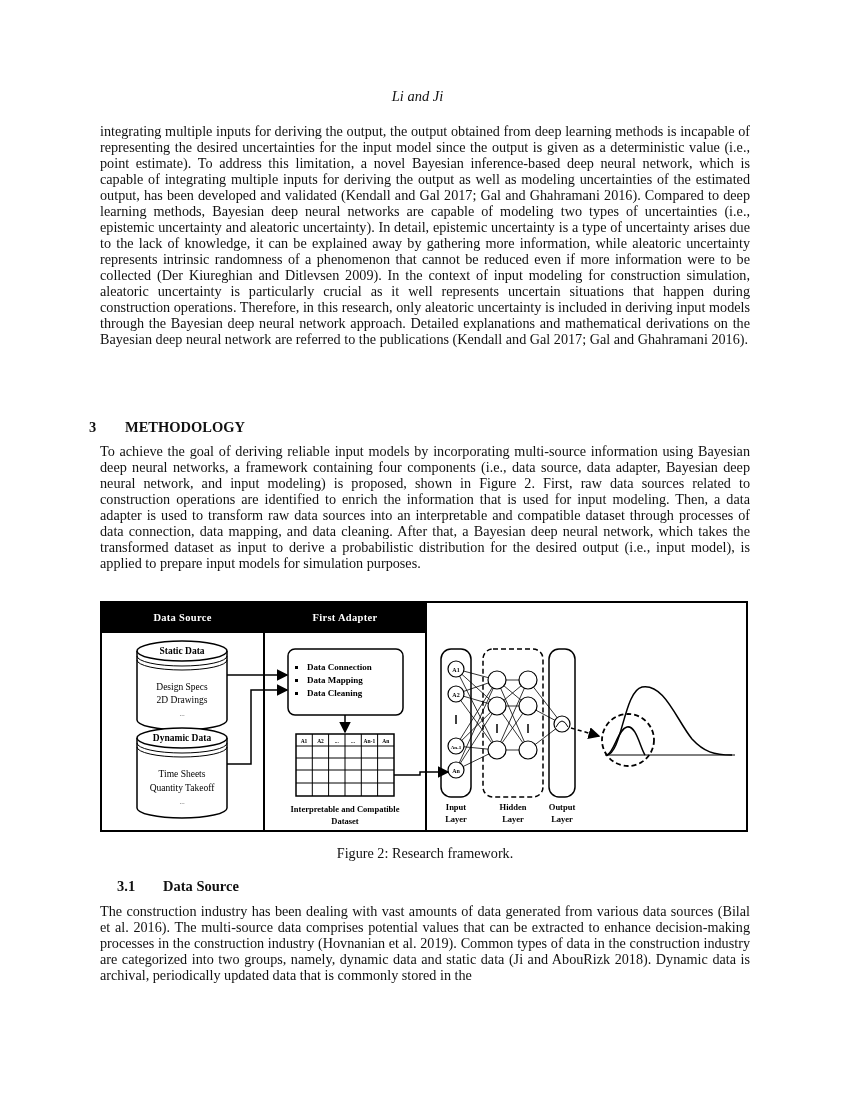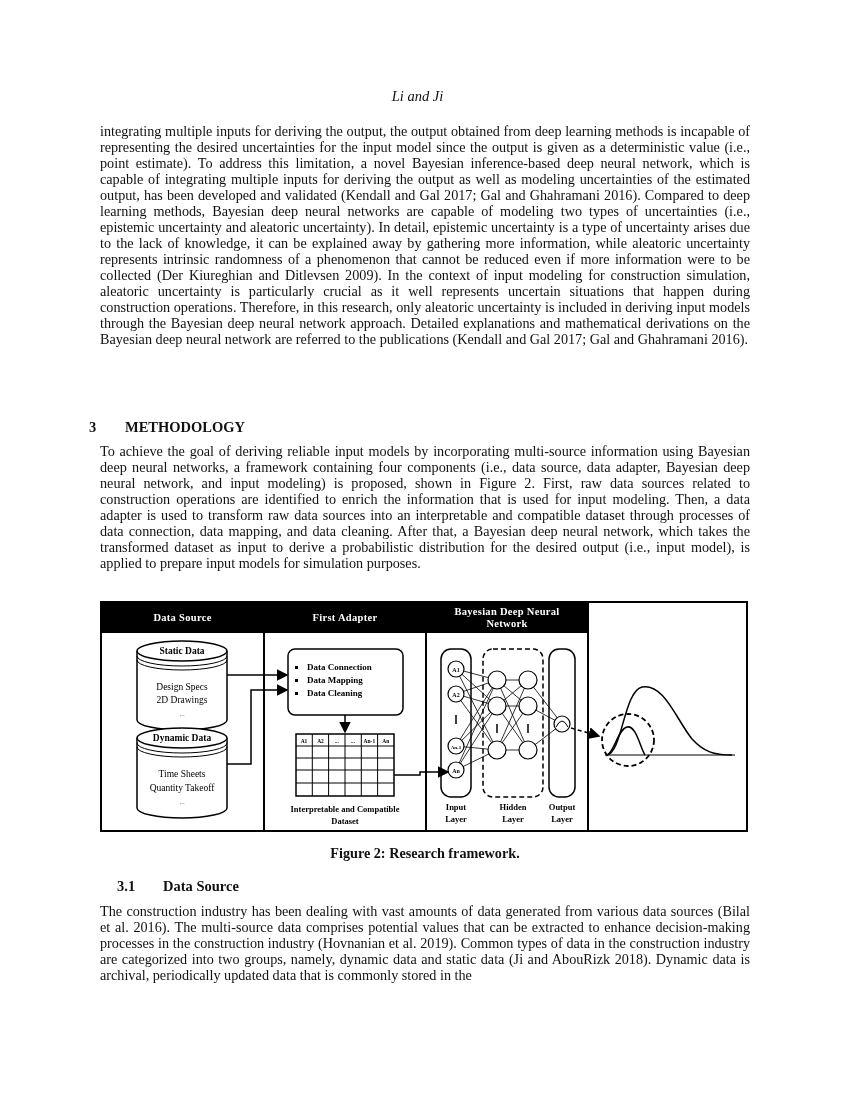--- a/index.html
+++ b/index.html
@@ -5,21 +5,21 @@
   html, body { margin: 0; padding: 0; background: #ffffff; }
   body { width: 850px; height: 1100px; position: relative; overflow: hidden;
          font-family: "Liberation Serif", "DejaVu Serif", serif; color: #111; }
   .page-header { position: absolute; top: 88px; left: 0; width: 747px; text-align: center;
                  font-style: italic; font-size: 14.5px; margin-left: 44px; }
   .para { position: absolute; left: 100px; width: 650px; font-size: 14.2px; line-height: 16px;
           text-align: justify; margin: 0; }
   .h1 { position: absolute; left: 89px; font-weight: bold; font-size: 14.5px; }
   .h1 .num { display: inline-block; width: 36px; }
   .h2 .num { display: inline-block; width: 46px; }
-  .caption { position: absolute; top: 845px; left: 0; width: 850px; text-align: center; font-size: 14.2px; font-weight: bold; }
+  .caption { position: absolute; top: 845px; left: 0; width: 850px; text-align: center; font-size: 14.2px; }
 
   
   .figure { position: absolute; left: 100px; top: 601px; width: 648px; height: 231px;
             border: 2px solid #000; box-sizing: border-box; background: #fff; }
   .fig-col { position: absolute; top: 0; height: 100%; border-right: 2px solid #000; box-sizing: border-box; }
   .fig-col:last-child { border-right: none; }
   .fig-head { height: 30px; background: #000; color: #fff; font-weight: bold; font-size: 10.5px;
               display: flex; align-items: center; justify-content: center; text-align: center;
               line-height: 12px; letter-spacing: 0.3px; }
   .fig-svg { position: absolute; left: 0; top: 0; }
@@ -37,23 +37,20 @@
 </div>
 
 <p class="para" style="top:443px;">To achieve the goal of deriving reliable input models by incorporating multi-source information using Bayesian deep neural networks, a framework containing four components (i.e., data source, data adapter, Bayesian deep neural network, and input modeling) is proposed, shown in Figure 2. First, raw data sources related to construction operations are identified to enrich the information that is used for input modeling. Then, a data adapter is used to transform raw data sources into an interpretable and compatible dataset through processes of data connection, data mapping, and data cleaning. After that, a Bayesian deep neural network, which takes the transformed dataset as input to derive a probabilistic distribution for the desired output (i.e., input model), is applied to prepare input models for simulation purposes.</p>
 
 <div class="figure">
   <div class="fig-col" style="left:0; width:163px;">
     <div class="fig-head">Data Source</div>
   </div>
   <div class="fig-col" style="left:163px; width:162px;">
     <div class="fig-head">First Adapter</div>
-  </div>
-  <div class="fig-col" style="left:325px; width:162px;">
-    <div class="fig-head" style="padding:0 18px;">Bayesian Deep Neural Network</div>
   </div>
 
   <svg class="fig-svg" width="644" height="227" viewBox="0 0 644 227">
     <defs>
       <marker id="arr" markerWidth="8" markerHeight="8" refX="7" refY="4" orient="auto">
         <path d="M0,0 L8,4 L0,8 z" fill="#000"></path>
       </marker>
     </defs>
 
     <g>

